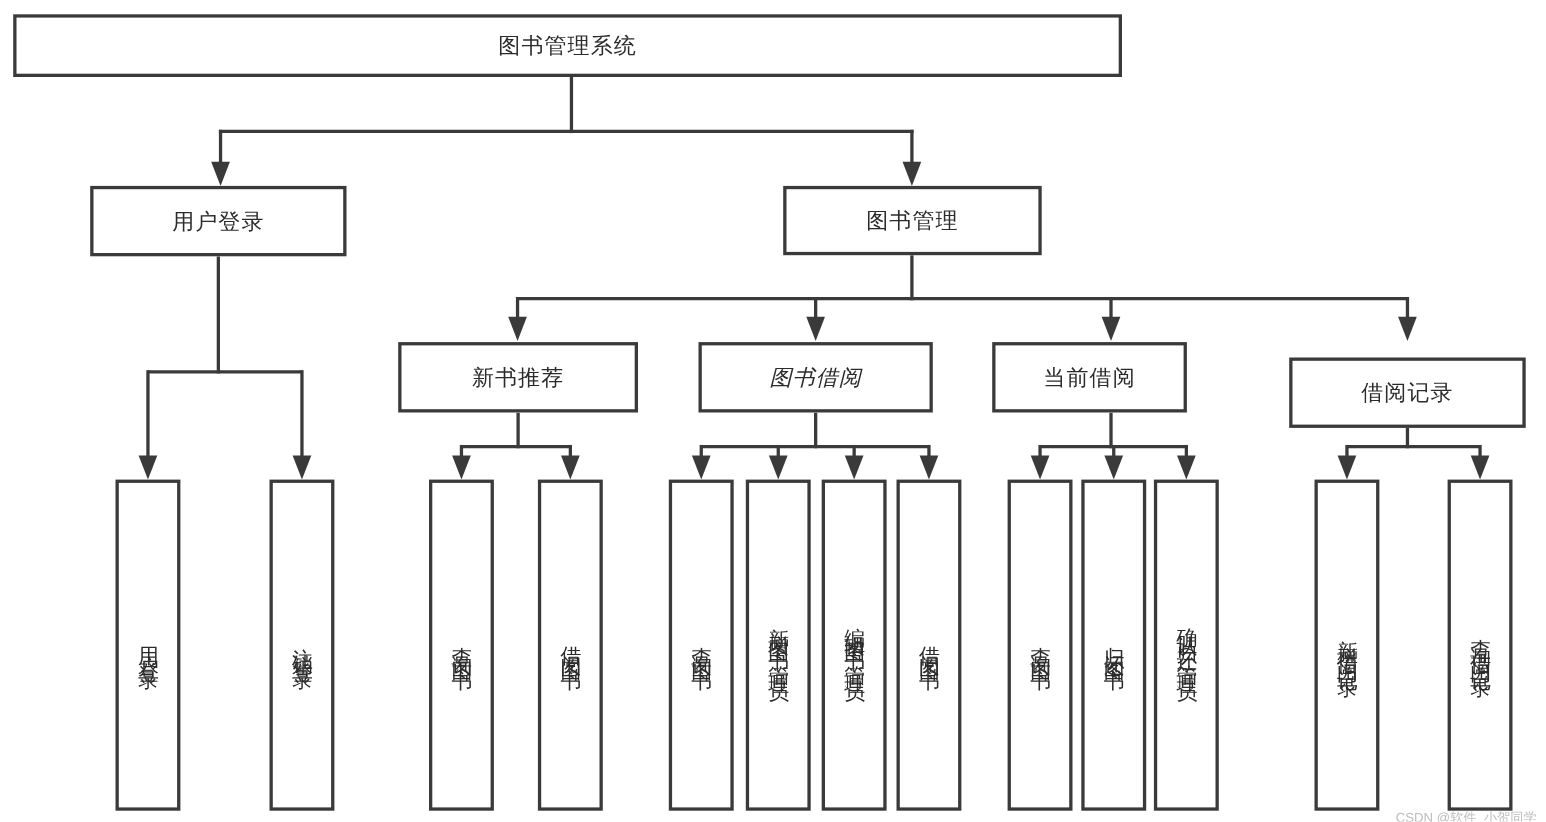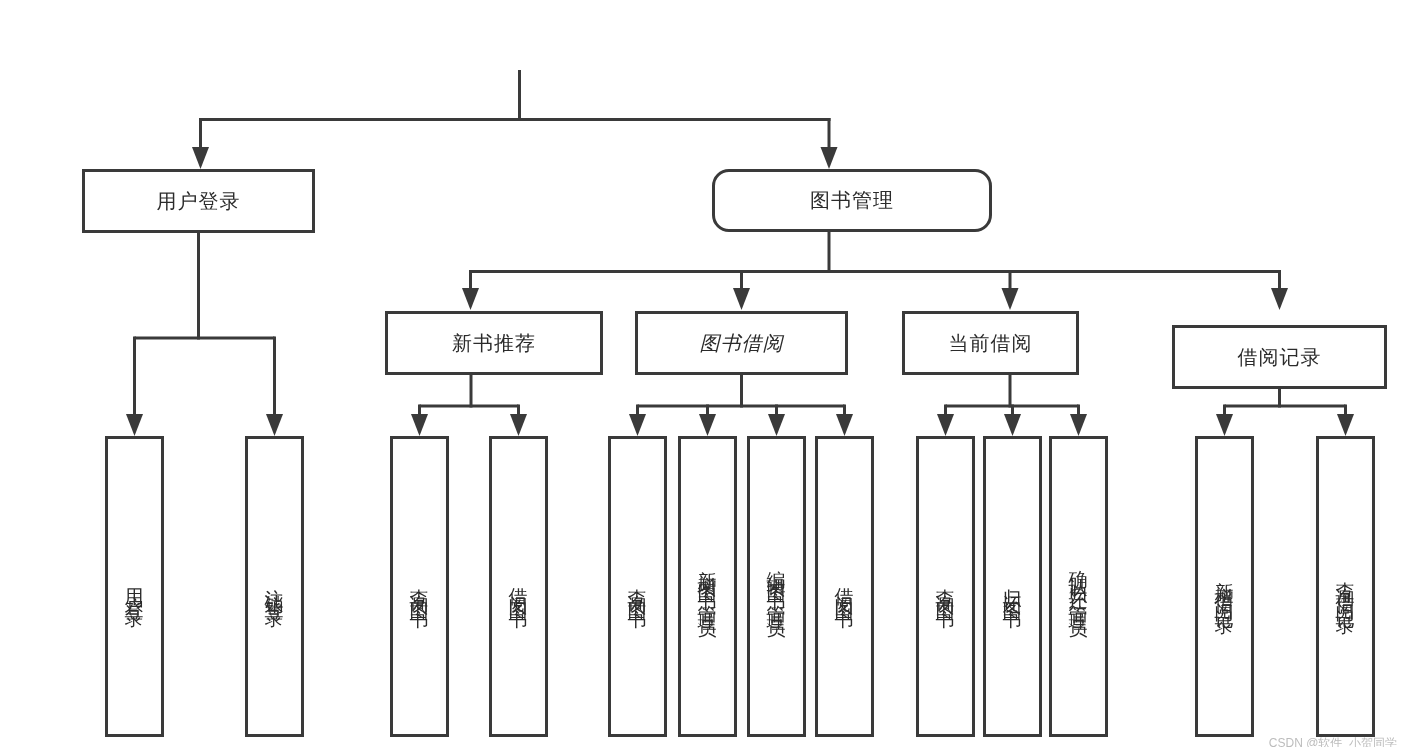--- a/index.html
+++ b/index.html
@@ -118,29 +118,32 @@
     <polygon class="arrow" points="1070,414 1087,414 1078.5,436"></polygon>
 
     <line class="wire" x1="1279.5" y1="375" x2="1279.5" y2="407.5"></line>
     <line class="wire" x1="1224.5" y1="406" x2="1345.5" y2="406"></line>
     <line class="wire" x1="1224.5" y1="404.5" x2="1224.5" y2="415"></line>
     <polygon class="arrow" points="1216,414 1233,414 1224.5,436"></polygon>
     <line class="wire" x1="1345.5" y1="404.5" x2="1345.5" y2="415"></line>
     <polygon class="arrow" points="1337,414 1354,414 1345.5,436"></polygon>
   </svg>
 
+  <div class="node" style="left:12px; top:13px; width:1008px; height:57px;">
+    <span class="hlabel">图书管理系统</span>
+  </div>
 
   <div class="node" style="left:82px; top:169px; width:233px; height:64px;">
     <span class="hlabel">用户登录</span>
   </div>
-  <div class="node" style="left:712px; top:169px; width:280px; height:63px;border-radius:17px;">
+  <div class="node" style="left:712px; top:169px; width:235px; height:63px;">
     <span class="hlabel">图书管理</span>
   </div>
 
-  <div class="node" style="left:362px; top:311px; width:218px; height:64px;margin-left:23px;">
+  <div class="node" style="left:362px; top:311px; width:218px; height:64px;">
     <span class="hlabel">新书推荐</span>
   </div>
   <div class="node" style="left:635px; top:311px; width:213px; height:64px;font-style:italic;">
     <span class="hlabel">图书借阅</span>
   </div>
   <div class="node" style="left:902px; top:311px; width:177px; height:64px;">
     <span class="hlabel">当前借阅</span>
   </div>
   <div class="node" style="left:1172px; top:311px; width:215px; height:64px;margin-top:14px;">
     <span class="hlabel">借阅记录</span>

